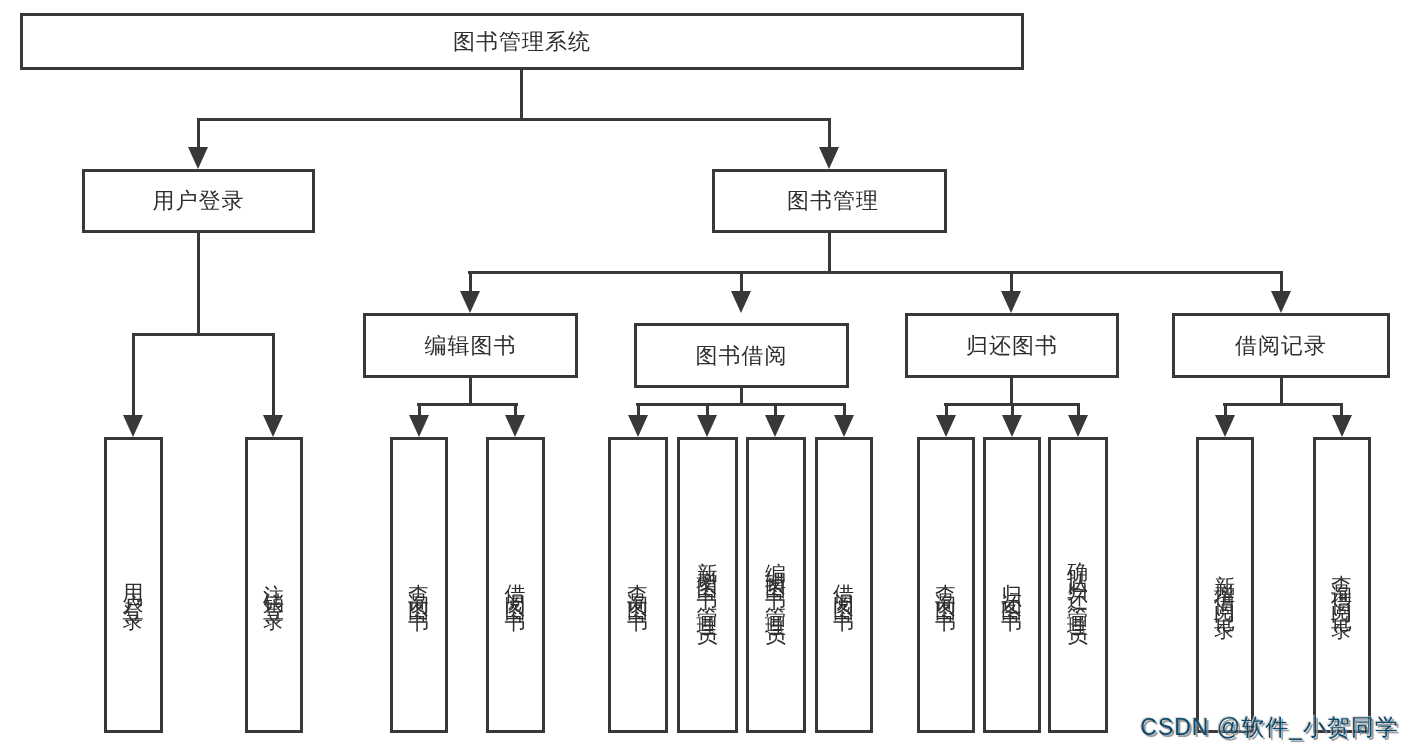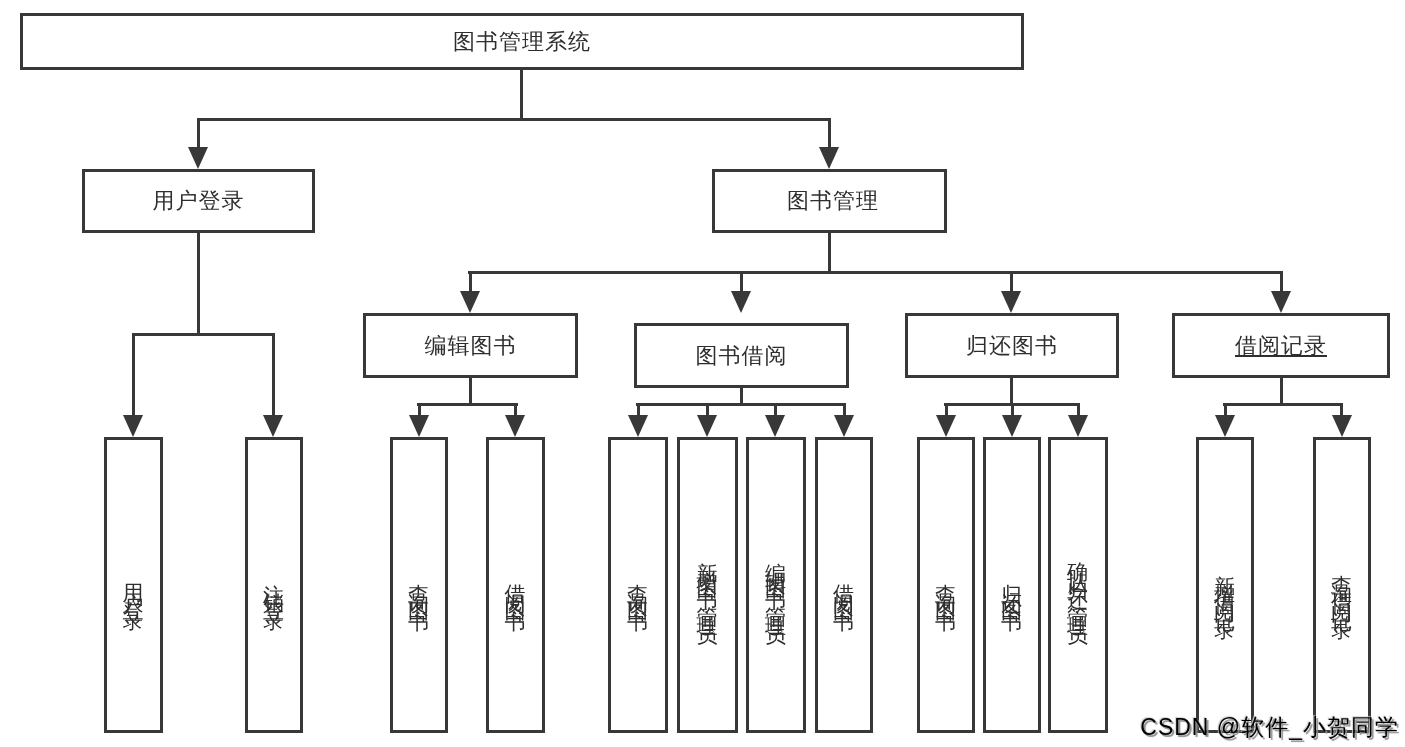--- a/index.html
+++ b/index.html
@@ -20,21 +20,21 @@
   .line{position:absolute;background:#383838;z-index:1;}
   .hline{height:3px;}
   .vline{width:3px;}
   .arrow{
     position:absolute;width:0;height:0;z-index:1;
     border-left:10px solid transparent;border-right:10px solid transparent;
     border-top:22px solid #383838;
   }
   .watermark{
     position:absolute;right:6px;bottom:4px;z-index:5;
-    font-size:23px;letter-spacing:1px;color:#000000;
+    font-size:23px;letter-spacing:1px;color:#0c4a6e;
     text-shadow:2px 2px 1px #8c8c8c,-1px -1px 1px #cfcfcf;
     white-space:nowrap;
   }
 </style>
 </head>
 <body>
 
 <div class="canvas">
 
   <div class="box htext" style="left:20px;top:13px;width:1004px;height:57px;">
@@ -50,21 +50,21 @@
 
   <div class="box htext" style="left:363px;top:313px;width:215px;height:65px;">
     <span>编辑图书</span>
   </div>
   <div class="box htext" style="left:634px;top:323px;width:215px;height:65px;">
     <span>图书借阅</span>
   </div>
   <div class="box htext" style="left:905px;top:313px;width:214px;height:65px;">
     <span>归还图书</span>
   </div>
-  <div class="box htext" style="left:1172px;top:313px;width:218px;height:65px;text-decoration:underline;">
+  <div class="box htext" style="left:1172px;top:313px;width:218px;height:65px;">
     <span>借阅记录</span>
   </div>
 
   <div class="box vtext" style="left:104px;top:437px;width:59px;height:296px;">
     <span>用户登录</span>
   </div>
   <div class="box vtext" style="left:245px;top:437px;width:58px;height:296px;">
     <span>注销登录</span>
   </div>
 

